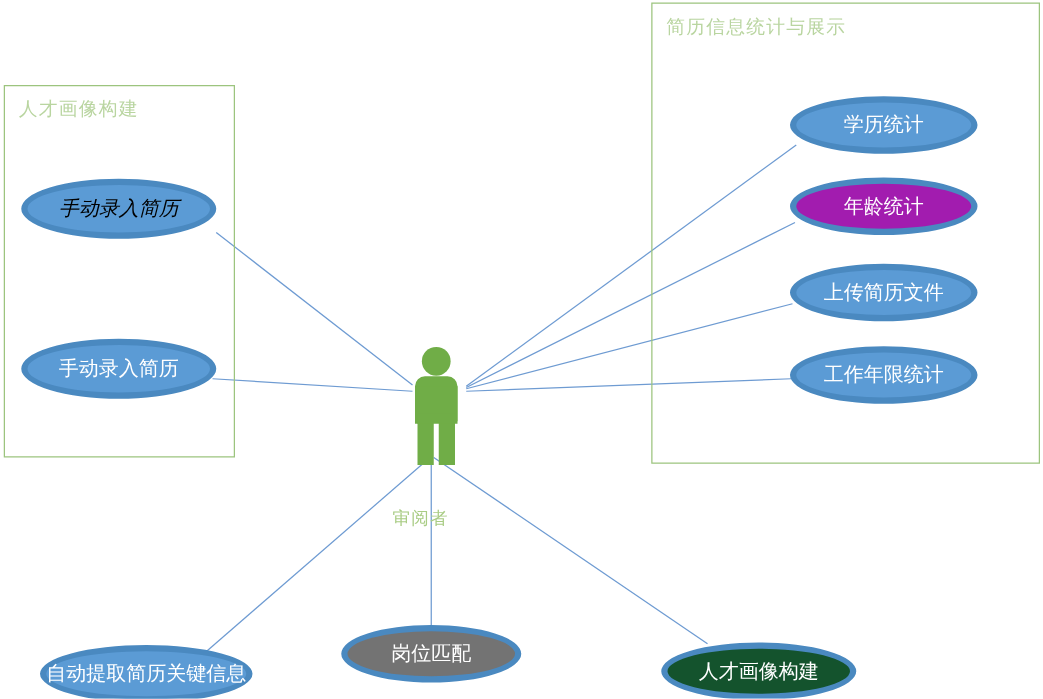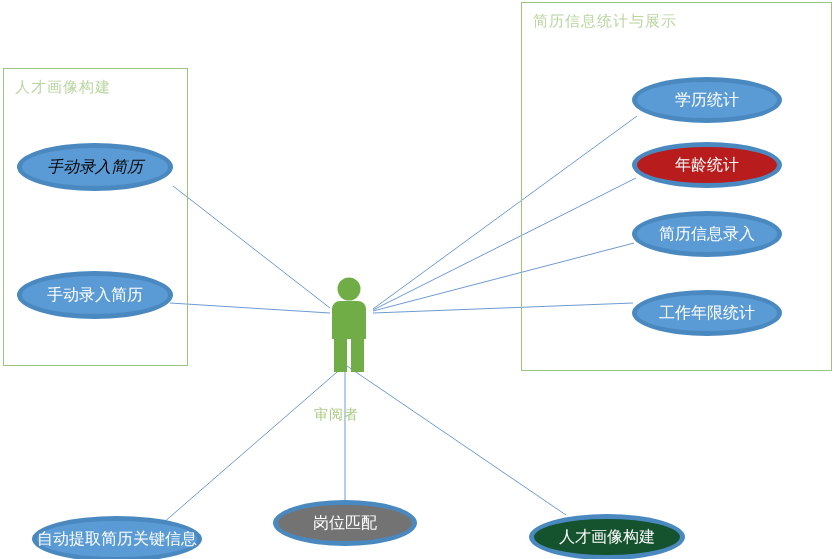--- a/index.html
+++ b/index.html
@@ -92,23 +92,23 @@
       <div class="pkg" style="left: 3px; top: 68px; width: 185px; height: 298px; border-color: rgb(156, 196, 126);"></div>
       <div class="pkg-title" style="left: 15px; top: 78px; color: rgb(185, 213, 160);">人才画像构建</div>
       <div class="pkg" style="left: 521px; top: 2px; width: 311px; height: 369px; border-color: rgb(156, 196, 126);"></div>
       <div class="pkg-title" style="left: 533px; top: 12px; color: rgb(185, 213, 160);">简历信息统计与展示</div>
     </div>
 
   <div id="usecases">
       <div class="usecase" style="left: 17px; top: 143px; width: 156px; height: 48px; background: rgb(91, 155, 213); border-color: rgb(74, 137, 192); color: #000000; font-style: italic;">手动录入简历</div>
       <div class="usecase" style="left: 17px; top: 271px; width: 156px; height: 48px; background: rgb(91, 155, 213); border-color: rgb(74, 137, 192); color: rgb(255, 255, 255);">手动录入简历</div>
       <div class="usecase" style="left: 632px; top: 77px; width: 150px; height: 46px; background: rgb(91, 155, 213); border-color: rgb(74, 137, 192); color: rgb(255, 255, 255);">学历统计</div>
-      <div class="usecase" style="left: 632px; top: 142px; width: 150px; height: 46px; background: #b91c1c; border-color: rgb(74, 137, 192); color: rgb(255, 255, 255);">年龄统计</div>
-      <div class="usecase" style="left: 632px; top: 211px; width: 150px; height: 46px; background: rgb(91, 155, 213); border-color: rgb(74, 137, 192); color: rgb(255, 255, 255);">简历信息录入</div>
-      <div class="usecase" style="left: 632px; top: 290px; width: 150px; height: 46px; background: rgb(91, 155, 213); border-color: rgb(74, 137, 192); color: rgb(255, 255, 255);">工作年限统计</div>
+      <div class="usecase" style="left: 632px; top: 142px; width: 150px; height: 46px; background: #a21caf; border-color: rgb(74, 137, 192); color: rgb(255, 255, 255);">年龄统计</div>
+      <div class="usecase" style="left: 632px; top: 211px; width: 150px; height: 46px; background: rgb(91, 155, 213); border-color: rgb(74, 137, 192); color: rgb(255, 255, 255);">上传简历文件</div>
+      <div class="usecase" style="left: 632px; top: 277px; width: 150px; height: 46px; background: rgb(91, 155, 213); border-color: rgb(74, 137, 192); color: rgb(255, 255, 255);">工作年限统计</div>
       <div class="usecase" style="left: 32px; top: 516px; width: 170px; height: 46px; background: rgb(91, 155, 213); border-color: rgb(74, 137, 192); color: rgb(255, 255, 255);">自动提取简历关键信息</div>
       <div class="usecase" style="left: 273px; top: 500px; width: 144px; height: 46px; background: #737373; border-color: rgb(74, 137, 192); color: rgb(255, 255, 255);">岗位匹配</div>
       <div class="usecase" style="left: 529px; top: 514px; width: 156px; height: 46px; background: #14532d; border-color: rgb(74, 137, 192); color: rgb(255, 255, 255);">人才画像构建</div>
     </div>
 
   <svg id="actor-fig" viewBox="0 0 72 96" xmlns="http://www.w3.org/2000/svg">
     <circle cx="36" cy="13" r="11.5" fill="#70AD47"></circle>
     <path fill="#70AD47" d="M19 33 a8 8 0 0 1 8 -8 h18 a8 8 0 0 1 8 8 v30 h-8 v-28 h-18 v28 h-8 z"></path>
     <rect x="19" y="33" width="34" height="28" fill="#70AD47"></rect>
     <rect x="21" y="58" width="13" height="38" fill="#70AD47"></rect>

